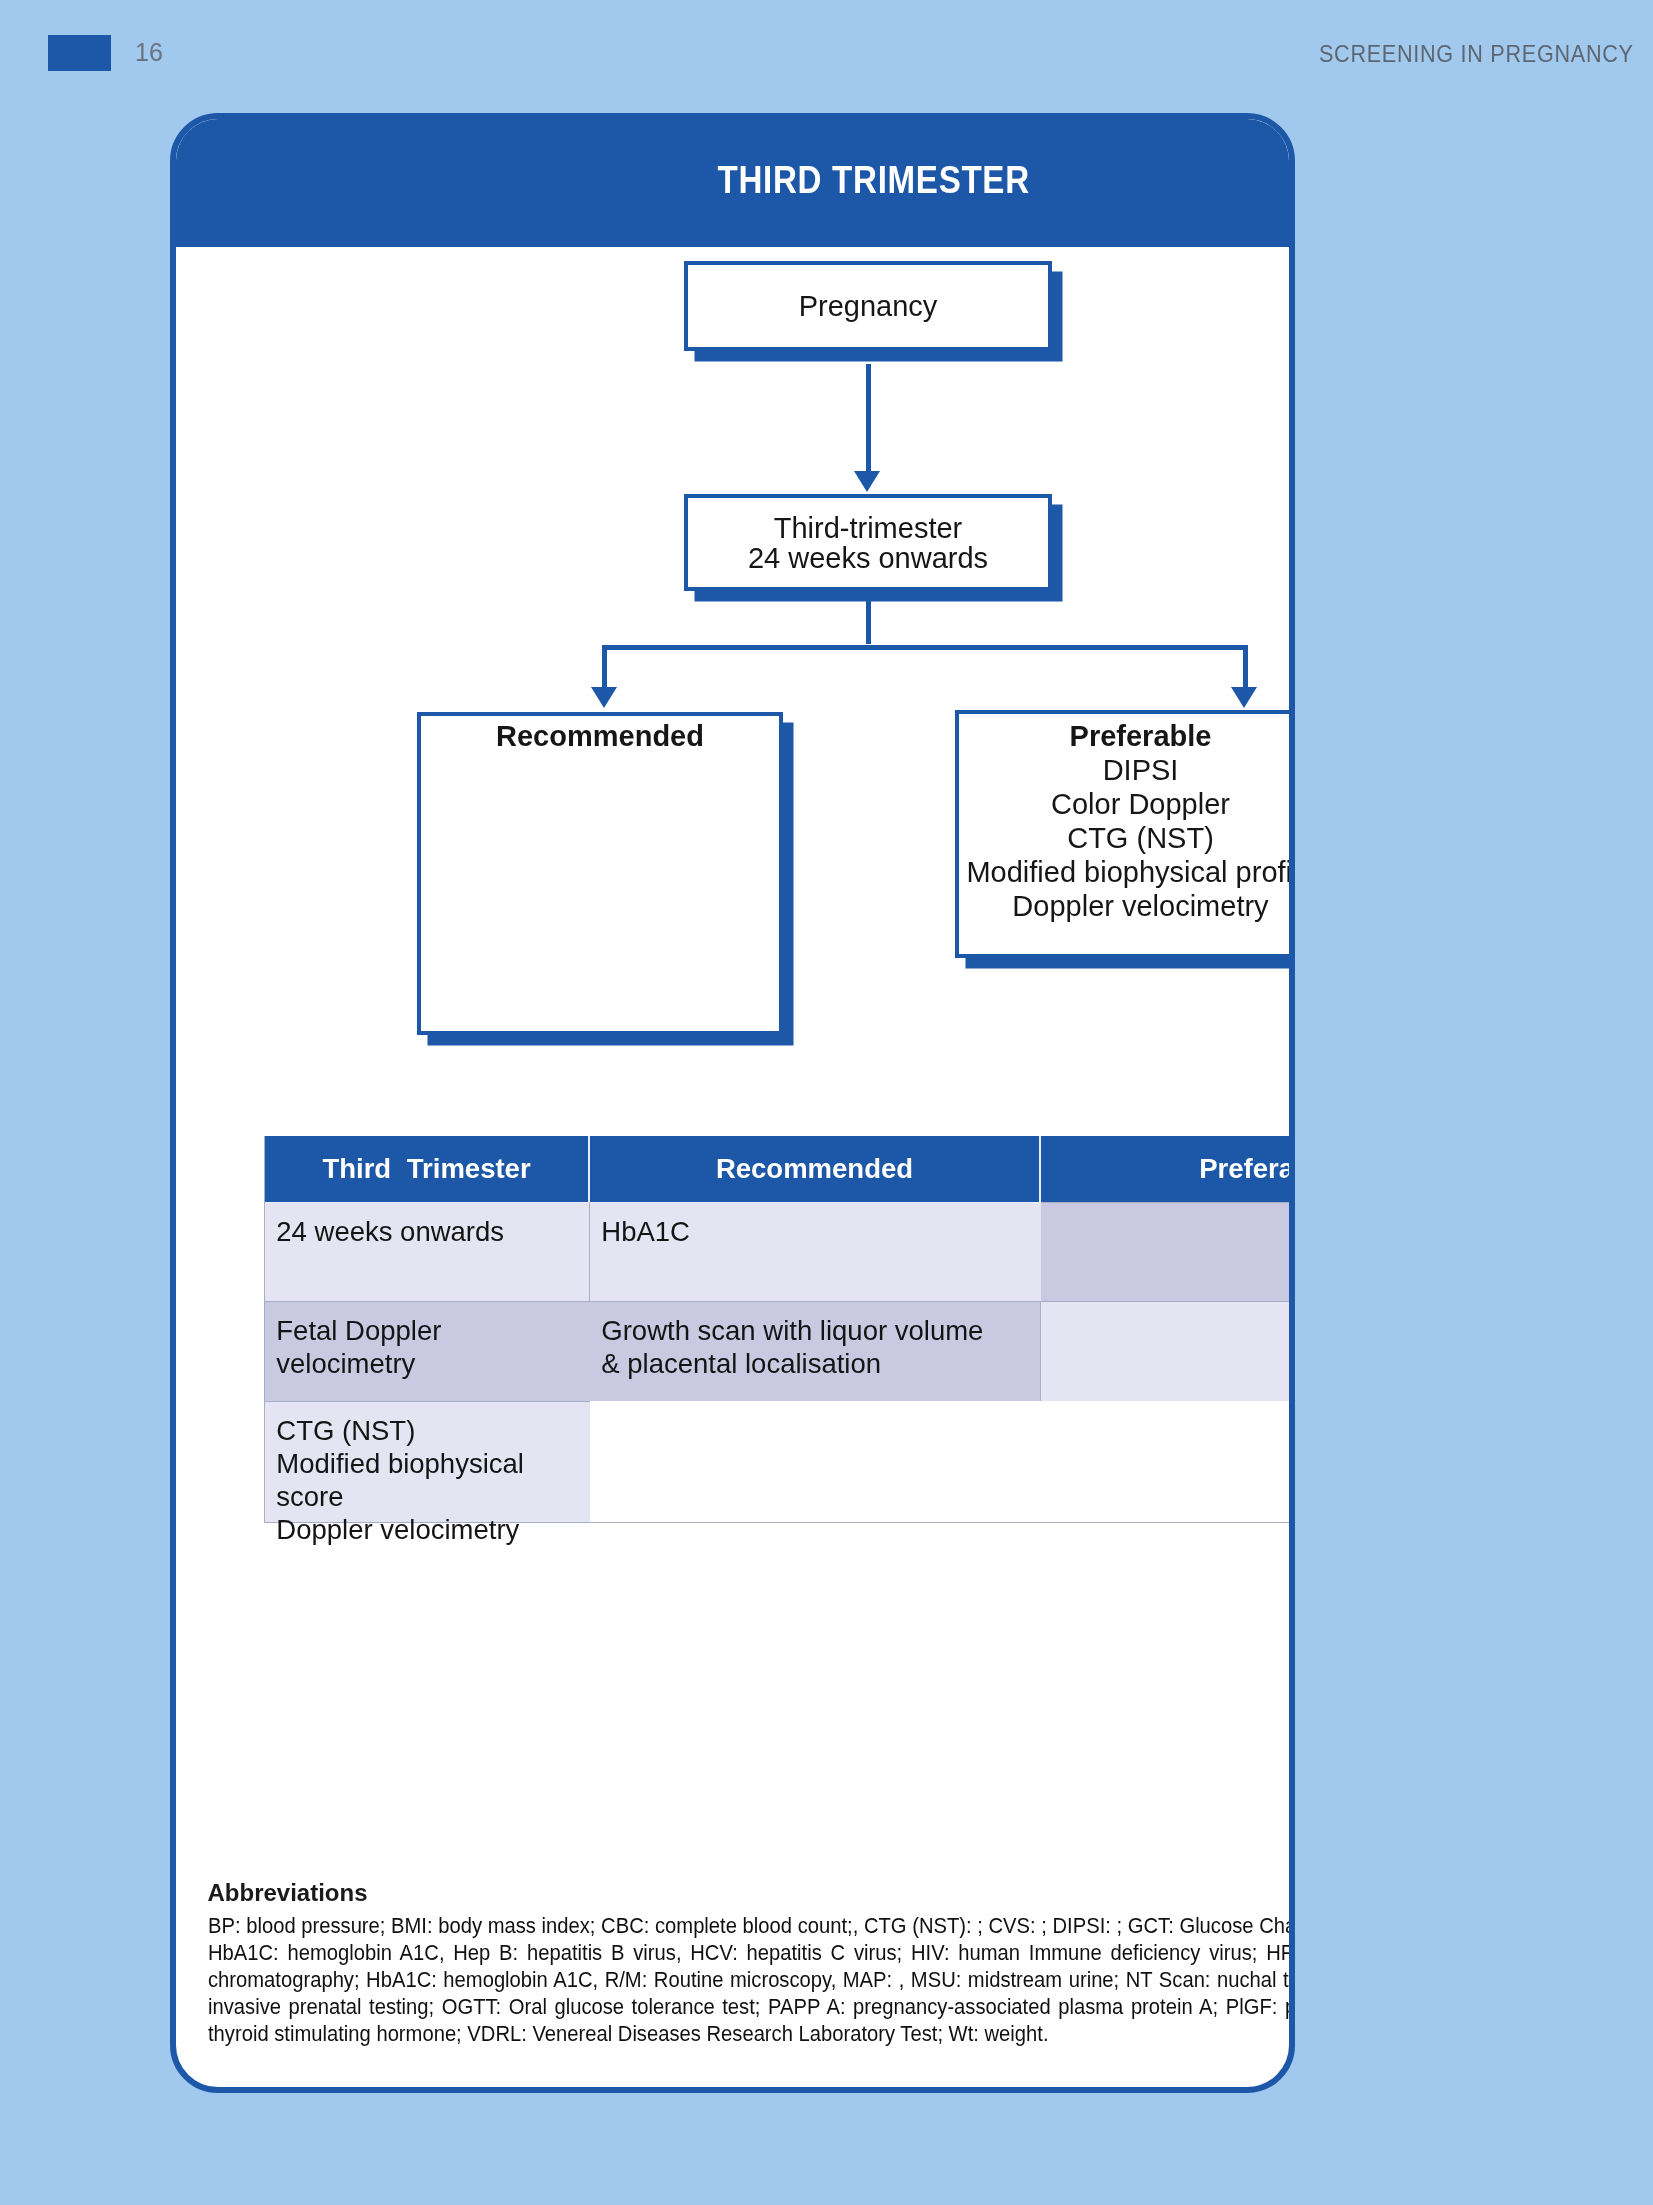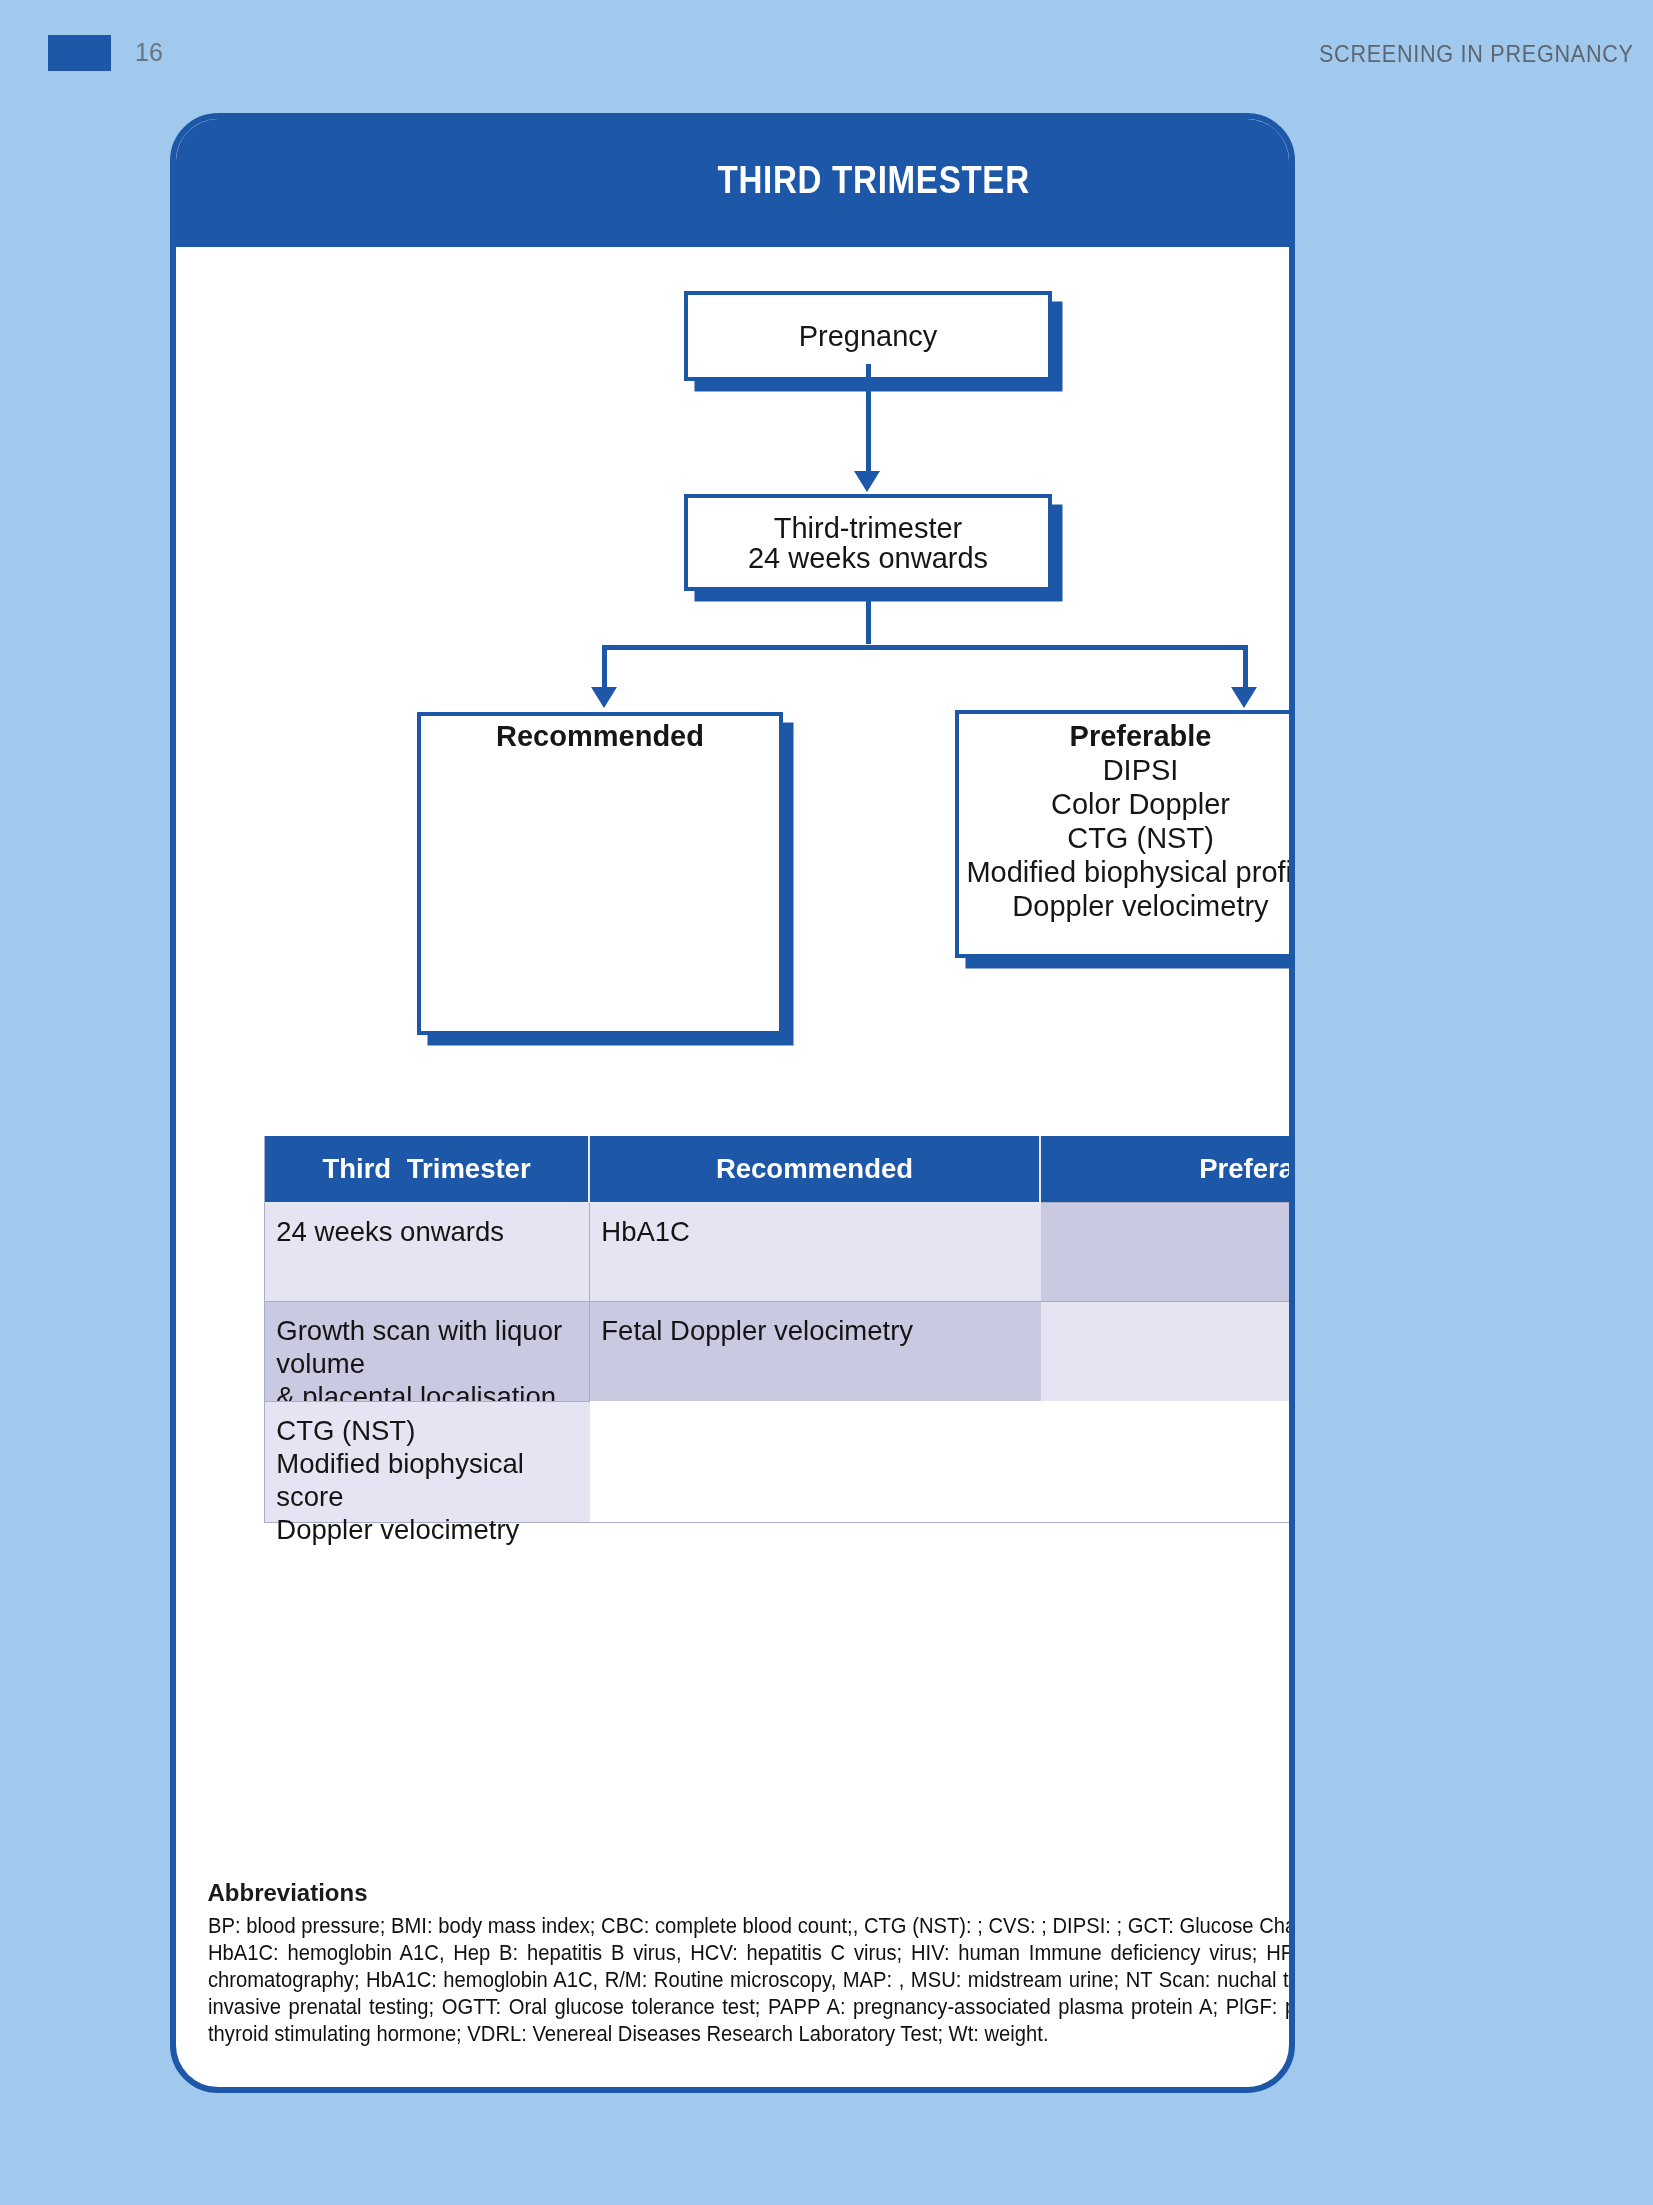--- a/index.html
+++ b/index.html
@@ -48,21 +48,21 @@
   }
   .fc-box .fc-line2{line-height:30px;}
   .fc-title{font-weight:bold;}
   .fc-stem{position:absolute;width:4.8px;background:#1D57A7;}
   .fc-hline{position:absolute;height:4.8px;background:#1D57A7;}
   .fc-head{
     position:absolute;width:0;height:0;
     border-left:13.7px solid transparent;border-right:13.7px solid transparent;
     border-top:21px solid #1D57A7;
   }
-  .box-pregnancy{left:508px;top:172px;width:368px;height:90px;}
+  .box-pregnancy{left:508px;top:142px;width:368px;height:90px;}
   .box-trimester{left:508px;top:375px;width:368px;height:97px;}
   .box-recommended{left:241px;top:593px;width:366px;height:323px;justify-content:flex-start;padding-top:3.2px;line-height:35px;}
   .box-preferable{left:779px;top:591px;width:371px;height:248px;justify-content:flex-start;padding-top:4.8px;line-height:34px;}
 
   .stem-1{left:690px;top:245px;height:107px;}
   .head-1{left:678px;top:352px;}
   .stem-2{left:690px;top:472px;height:53px;}
   .hline{left:426px;top:526px;width:645px;}
   .stem-left{left:426px;top:526px;height:44px;}
   .stem-right{left:1067px;top:526px;height:44px;}
@@ -151,23 +151,23 @@
 
     <div class="tbl">
       <div class="th c1 sep">Third  Trimester</div>
       <div class="th sep">Recommended</div>
       <div class="th">Preferable</div>
 
       <div class="td first sep row-light pre">24 weeks onwards</div>
       <div class="td first row-light pre">HbA1C</div>
 
       <div class="td sep row-dark pre"></div>
+      <div class="td row-dark pre">Fetal Doppler velocimetry</div>
       <div class="td sep row-dark pre">Growth scan with liquor volume
 &amp; placental localisation</div>
-      <div class="td row-dark pre">Fetal Doppler velocimetry</div>
 
       <div class="td sep row-light pre"></div>
       <div class="td row-light pre">CTG (NST)
 Modified biophysical score
 Doppler velocimetry</div>
     </div>
 
     <div class="abbr">
       <div class="abbr-title">Abbreviations</div>
       <div class="abbr-text">BP: blood pressure; BMI: body mass index; CBC: complete blood count;, CTG (NST): ; CVS: ;  DIPSI: ; GCT: Glucose Challenge Test; Hb:  hemoglobin, HbA1C: hemoglobin A1C, Hep B: hepatitis B virus, HCV: hepatitis C virus; HIV: human Immune deficiency virus; HPLC: high performance liquid chromatography; HbA1C: hemoglobin A1C, R/M: Routine microscopy, MAP: , MSU: midstream urine; NT Scan: nuchal translucency scan;  NIPT: Non invasive prenatal testing; OGTT: Oral glucose tolerance test; PAPP A: pregnancy-associated plasma protein A; PlGF: placental growth factor; TSH: thyroid stimulating hormone; VDRL: Venereal Diseases Research Laboratory Test; Wt: weight.</div>

